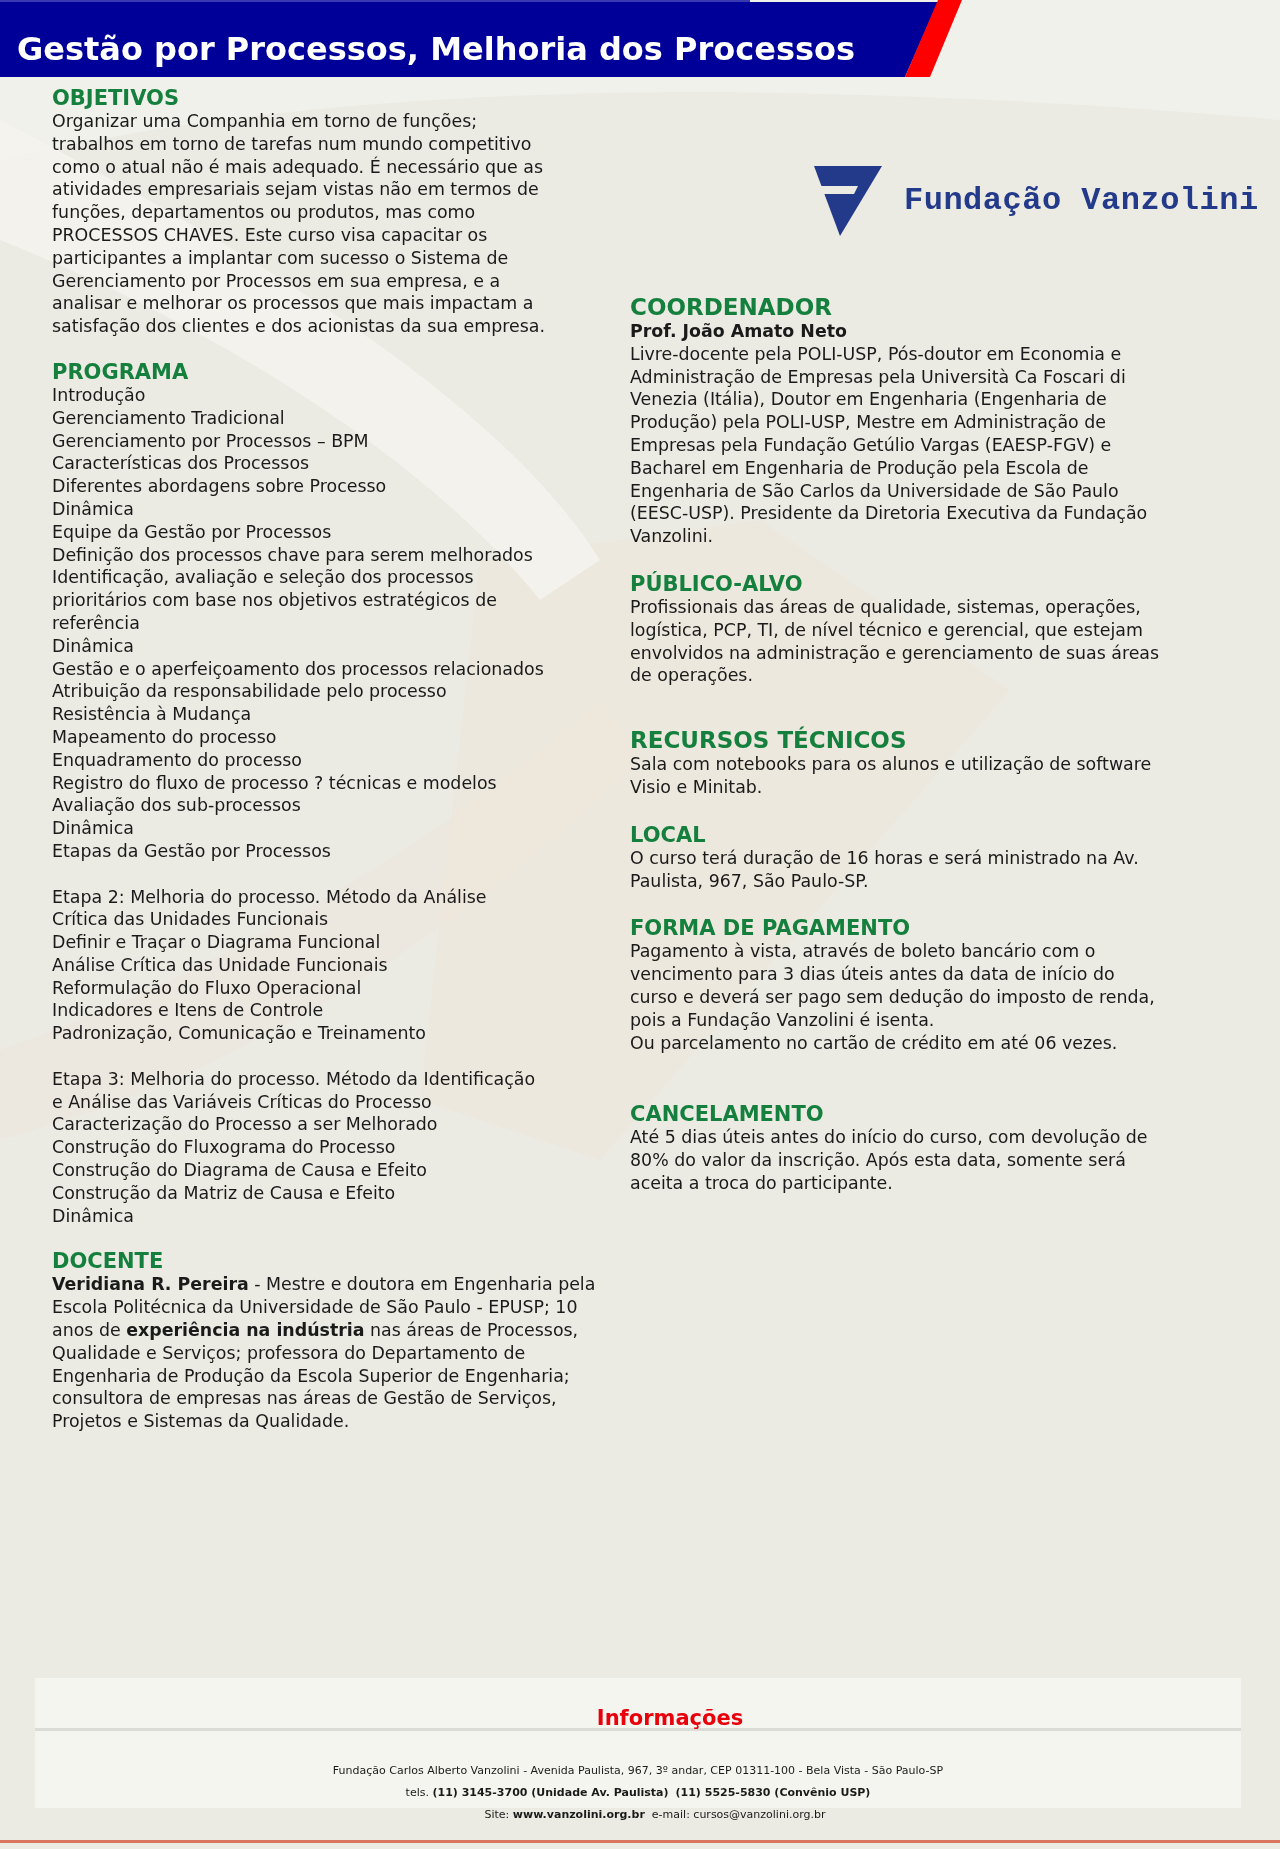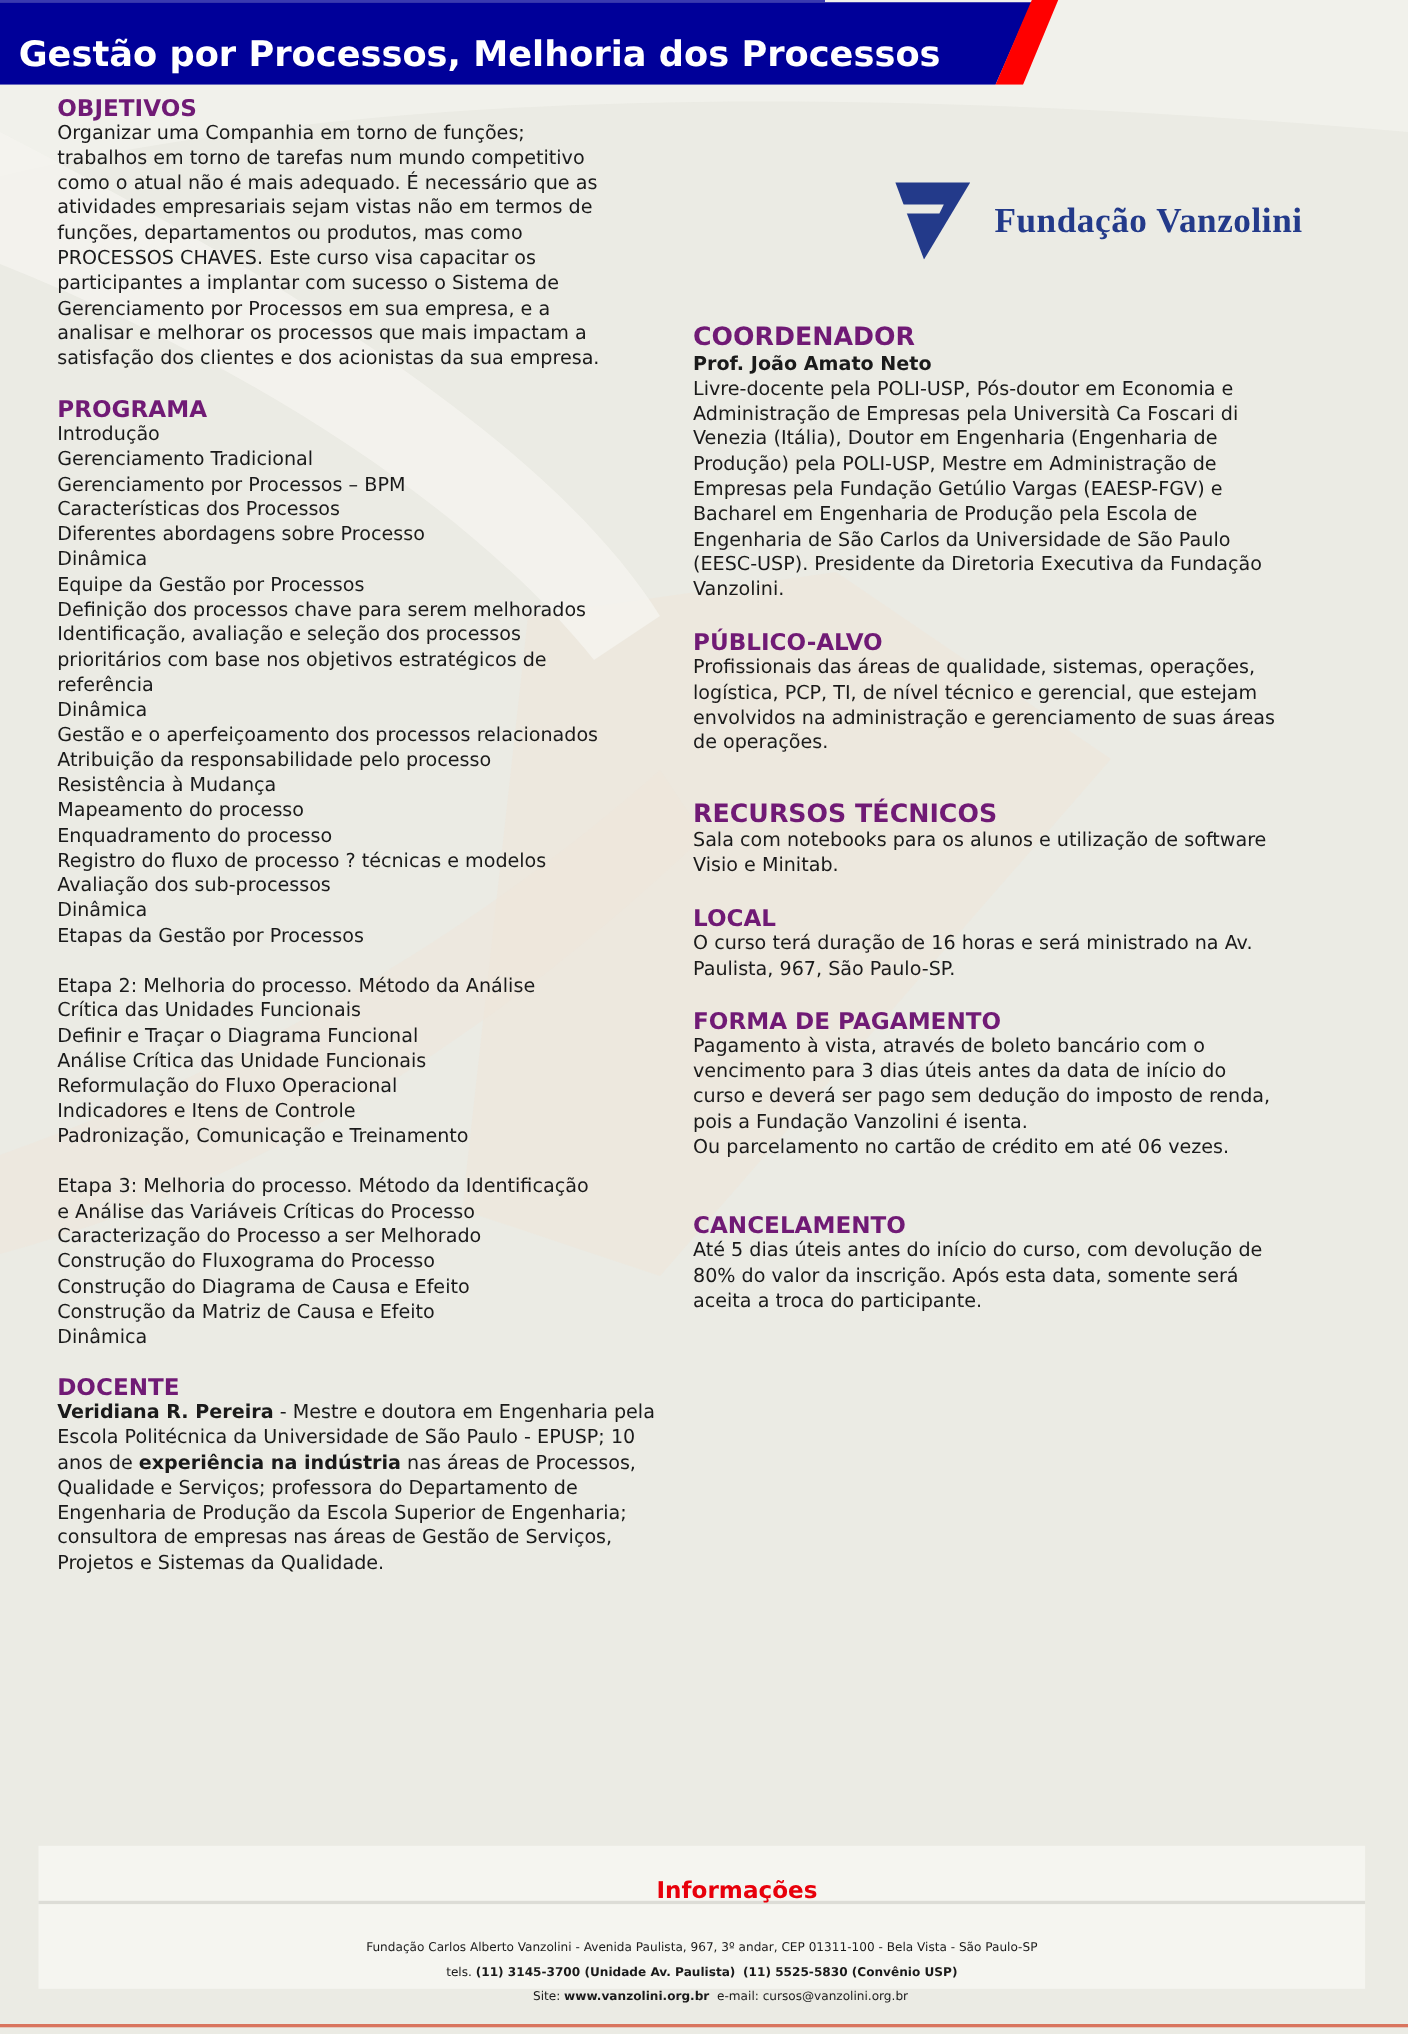--- a/index.html
+++ b/index.html
@@ -27,29 +27,29 @@
       font-family: "DejaVu Sans", sans-serif;
       letter-spacing: 0px; white-space: nowrap;
     }
     
     .logo {
       position: absolute; left: 806px; top: 160px; width: 460px; height: 80px;
       display: flex; align-items: center;
     }
     .logo-mark { width: 76px; height: 72px; margin-right: 22px; }
     .logo-text {
-      font-family: Liberation Serif, serif; font-size: 32px;
+      font-family: Liberation Mono, monospace; font-size: 32px;
       color: #233a8a; font-weight: bold; letter-spacing: 0.5px; white-space: nowrap;
     }
     
     .col { position: absolute; font-size: 17.4px; line-height: 22.8px; }
     .col-left { left: 52px; top: 86px; width: 560px; }
     .col-right { left: 630px; top: 278px; width: 590px; }
     .section-title {
-      color: #701a75; font-weight: bold; font-size: 21px; line-height: 24px;
+      color: #15803d; font-weight: bold; font-size: 21px; line-height: 24px;
       margin: 0; white-space: nowrap;
     }
     .section-title.big { font-size: 23px; line-height: 26px; margin-top: 16px; }
     .para { margin: 0; white-space: pre-line; }
     .list { margin: 0; padding: 0; list-style: none; }
     .list li { white-space: nowrap; }
     .list li.spacer { height: 22.8px; }
     .bold { font-weight: bold; }
     .gap-s { height: 22px; }
     .gap-m { height: 24px; }

